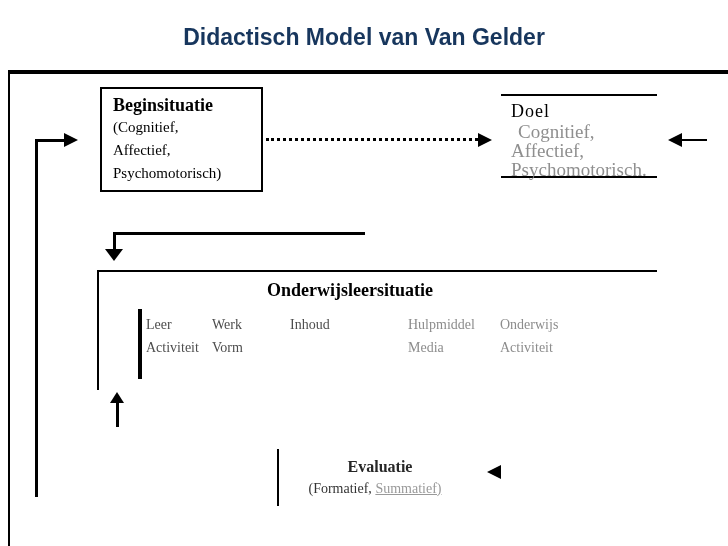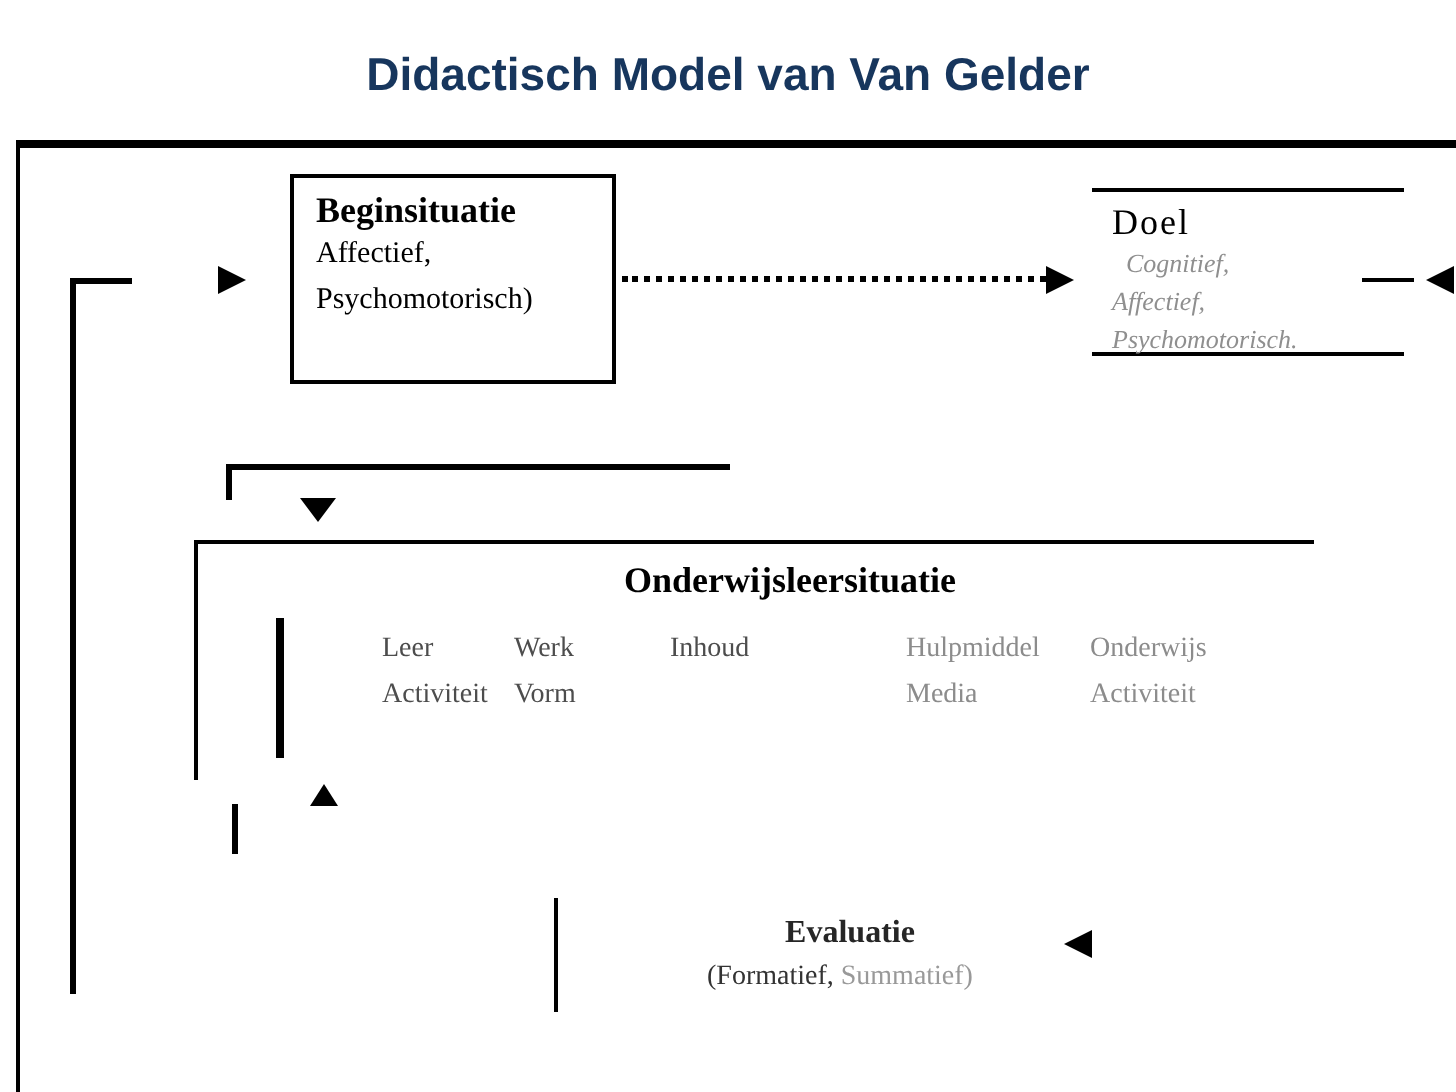--- a/index.html
+++ b/index.html
@@ -7,21 +7,21 @@
     position:relative;width:728px;height:546px;background:#ffffff;
     font-family:"Liberation Serif", serif;color:#000;overflow:hidden;
   }
   
   #slide-title{
     position:absolute;left:0;top:24px;width:728px;text-align:center;
     font-family:"Liberation Sans", sans-serif;font-weight:bold;font-size:23px;
     color:#17365D;letter-spacing:0px;
   }
   
-  .abs{position:absolute;margin-left:45px;}
+  .abs{position:absolute;}
   .line{position:absolute;background:#000;}
   
   #frame-top{left:8px;top:70px;width:720px;height:4px;}
   #frame-left{left:8px;top:70px;width:2px;height:476px;}
   
   #beg-box{
     left:100px;top:87px;width:163px;height:105px;border:2px solid #000;
     box-sizing:border-box;padding:5px 0 0 11px;background:#fff;
   }
   .beg-heading{font-weight:bold;font-size:18px;line-height:22px;}
@@ -33,21 +33,21 @@
   .arr-down{width:0;height:0;border-left:9px solid transparent;border-right:9px solid transparent;border-top:12px solid #000;}
   .arr-up{width:0;height:0;border-left:7px solid transparent;border-right:7px solid transparent;border-bottom:11px solid #000;}
   #dotted-head{left:478px;top:133px;}
   
   #doel-box{
     left:501px;top:94px;width:156px;height:84px;box-sizing:border-box;
     border-top:2px solid #000;border-bottom:2px solid #000;
     padding:4px 0 0 10px;background:#fff;
   }
   .doel-heading{font-size:18px;line-height:22px;letter-spacing:1px;}
-  .doel-faded{font-size:13px;line-height:19px;color:#8f8f8f;font-style:italic;}
+  .doel-faded{font-size:19px;line-height:19px;color:#8f8f8f;}
   .doel-indent{padding-left:7px;}
   
   #right-arrow-line{left:681px;top:139px;width:26px;height:2px;}
   #right-arrow-head{left:668px;top:133px;}
   
   #feedback-vline{left:35px;top:139px;width:3px;height:358px;}
   #feedback-hline{left:36px;top:139px;width:30px;height:3px;}
   #feedback-head{left:64px;top:133px;}
   
   #elbow-hline{left:113px;top:232px;width:252px;height:3px;}
@@ -63,35 +63,36 @@
   .ols-faded{color:#8c8c8c;}
   #ols-col-0{left:146px;} #ols-col-1{left:212px;} #ols-col-2{left:290px;}
   #ols-col-3{left:408px;} #ols-col-4{left:500px;}
   
   #up-vline{left:116px;top:402px;width:3px;height:25px;}
   #up-head{left:110px;top:392px;}
   
   #eval-left{left:277px;top:449px;width:2px;height:57px;}
   #eval-heading{left:285px;top:458px;width:190px;text-align:center;font-weight:bold;font-size:16px;color:#262626;}
   #eval-sub{left:270px;top:481px;width:210px;text-align:center;font-size:14px;color:#333;}
-  .eval-faded{color:#999;}
+  .eval-faded{color:#999;text-decoration:underline;}
   #eval-head-icon{left:487px;top:465px;}
 </style>
 </head>
 <body>
 
 <div id="stage">
 
   <div id="slide-title">Didactisch Model van Van Gelder</div>
 
   <div class="line" id="frame-top"></div>
   <div class="line" id="frame-left"></div>
 
   <div class="abs" id="beg-box">
     <div class="beg-heading">Beginsituatie</div>
+    <div class="beg-line">(Cognitief,</div>
     <div class="beg-line">Affectief,</div>
     <div class="beg-line">Psychomotorisch)</div>
   </div>
 
   <div class="abs" id="dotted-line"></div>
   <div class="abs arr-right" id="dotted-head"></div>
 
   <div class="abs" id="doel-box">
     <div class="doel-heading">Doel</div>
     <div class="doel-faded doel-indent">Cognitief,</div>

